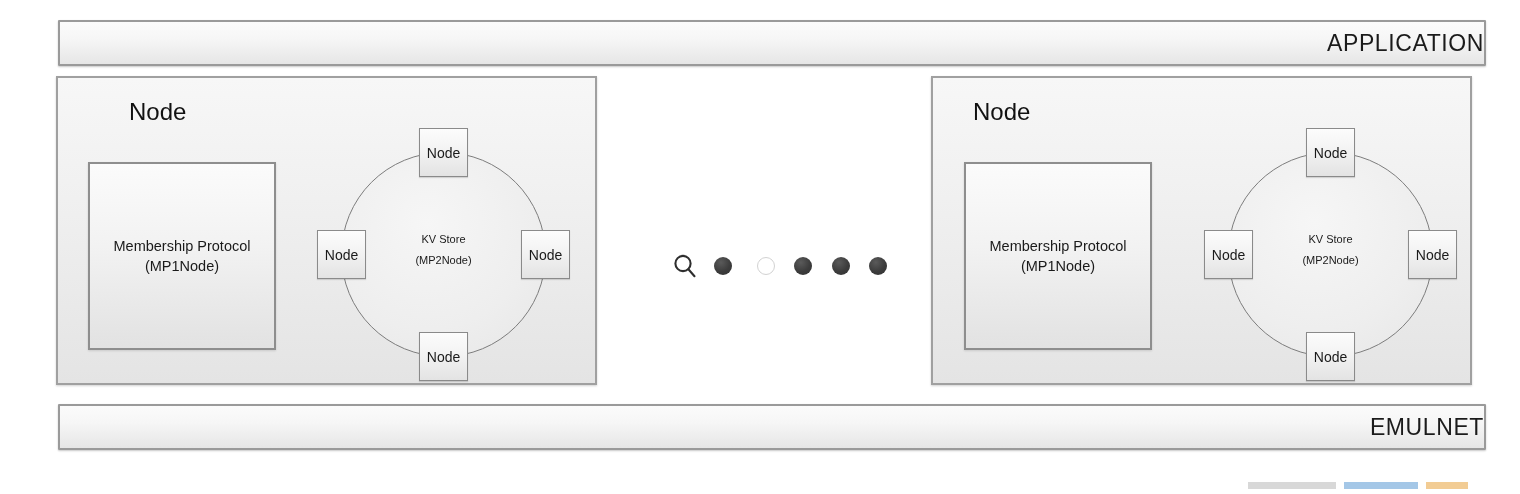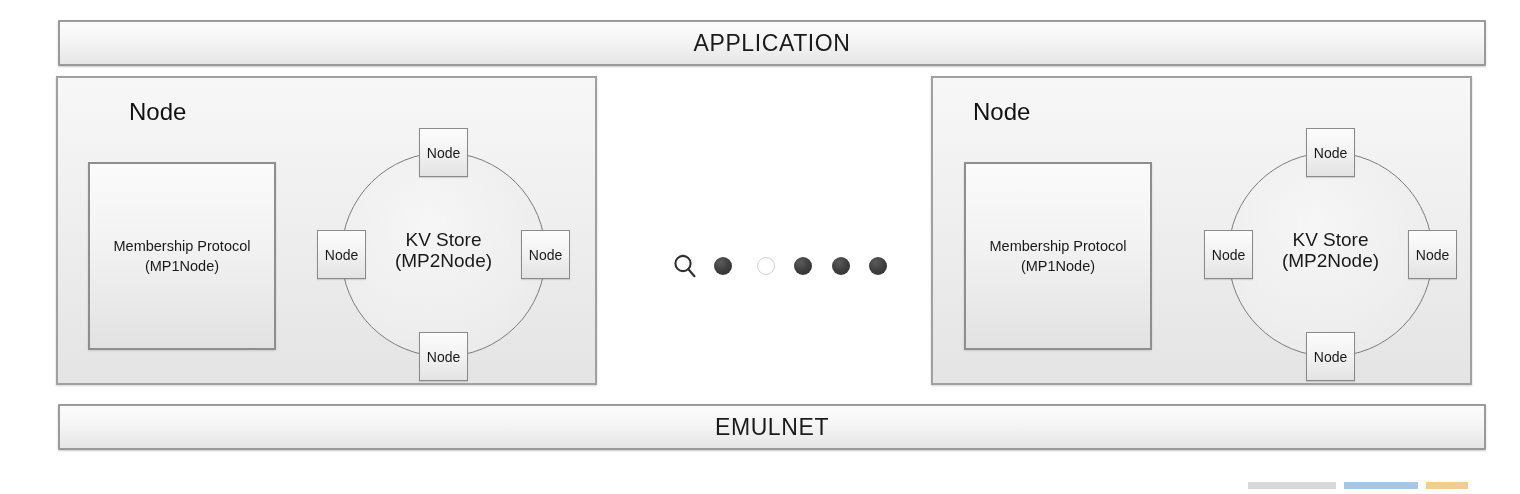--- a/index.html
+++ b/index.html
@@ -26,21 +26,21 @@
     box-sizing: border-box;
     left: 58px;
     width: 1428px;
     height: 46px;
     border: 2px solid #9a9a9a;
     border-radius: 1px;
     background: linear-gradient(to bottom, #fbfbfb 0%, #f6f6f6 40%, #e6e6e6 100%);
     box-shadow: 0 1px 2px rgba(0,0,0,0.22);
     display: flex;
     align-items: center;
-    justify-content: center;
+    justify-content: flex-end;
   }
   .layer-bar .bar-label {
     font-size: 23px;
     letter-spacing: 0.6px;
     color: #1b1b1b;
     font-weight: 400;
   }
   #bar-application { top: 20px; }
   #bar-emulnet    { top: 404px; }
 
@@ -112,21 +112,21 @@
     border-radius: 50%;
     background: radial-gradient(circle at 42% 34%, #f6f6f6 0%, #eeeeee 60%, #e6e6e6 100%);
   }
 
   .ring-label {
     position: absolute;
     left: 0;
     right: 0;
     top: 77px;
     text-align: center;
-    font-size: 19px;
+    font-size: 11px;
     line-height: 21px;
     color: #1a1a1a;
   }
 
   .ring-node {
     position: absolute;
     box-sizing: border-box;
     width: 49px;
     height: 49px;
     border: 1.6px solid #8a8a8a;

